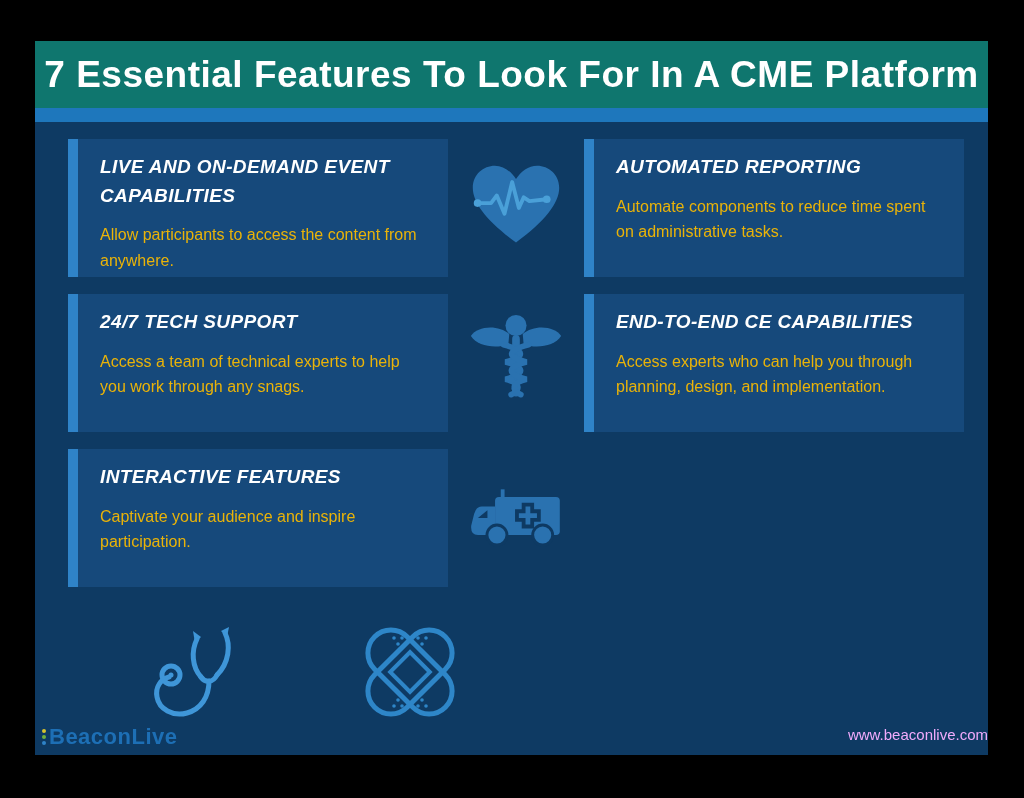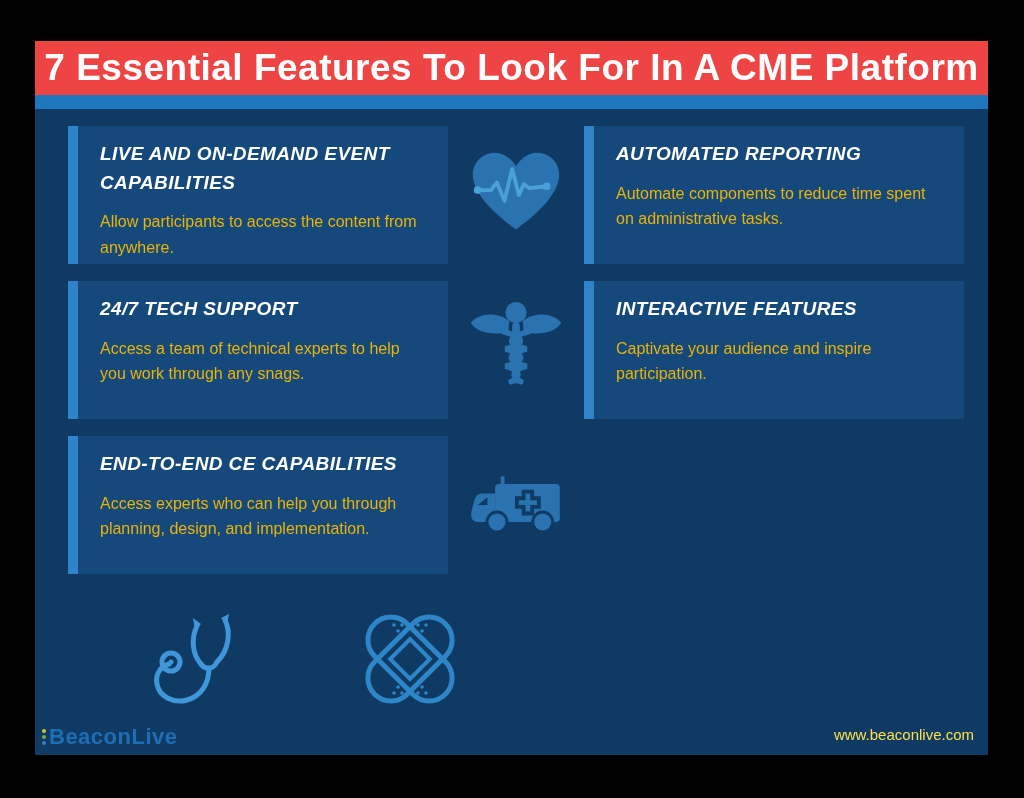--- a/index.html
+++ b/index.html
@@ -1,19 +1,19 @@
 <!DOCTYPE html>
 <html><head>
 <meta charset="utf-8">
 <style>
   html,body{margin:0;padding:0;background:#000;}
   .stage{position:relative;width:1024px;height:798px;background:#000;overflow:hidden;
          font-family:"Liberation Sans",sans-serif;}
   .panel{position:absolute;left:35px;top:41px;width:953px;height:714px;background:#0e3a63;}
-  .header{height:54px;background:#ef4444;display:flex;align-items:center;justify-content:center;}
+  .header{height:67px;background:#0f766e;display:flex;align-items:center;justify-content:center;}
   .header-title{margin:0;color:#fff;font-size:37px;font-weight:700;letter-spacing:.5px;white-space:nowrap;}
   .stripe{height:14px;background:#1e77bc;}
   .content{padding:17px 24px 0 33px;position:relative;}
   .grid{display:grid;grid-template-columns:380px auto 380px;grid-template-rows:repeat(3,138px);row-gap:17px;}
   .icon-cell{display:flex;align-items:center;justify-content:center;}
   .card{display:flex;background:#16497b;}
   .accent{width:10px;background:#2f83c8;flex:none;}
   .card-inner{padding:14px 20px 0 22px;}
   .card-title{color:#ffffff;font-size:19px;font-weight:700;font-style:italic;
               letter-spacing:.4px;line-height:1.5;margin:0;}
@@ -22,21 +22,21 @@
   .steth-cell{width:258px;display:flex;align-items:center;justify-content:center;}
   .bottom-card{width:382px;flex:none;}
   .bandage-cell{width:140px;margin-left:14px;display:flex;align-items:center;justify-content:center;}
   .brand{position:absolute;left:7px;bottom:5px;display:flex;align-items:center;}
   .brand-dots{display:flex;flex-direction:column;margin-right:3px;}
   .brand-dots span{width:4px;height:4px;border-radius:50%;margin:1px 0;}
   .dot-a{background:#d8c22e;}
   .dot-b{background:#6faf3e;}
   .dot-c{background:#2f83c8;}
   .brand-text{color:#1d6fb5;font-size:22px;font-weight:700;letter-spacing:.5px;}
-  .website{position:absolute;right:14px;bottom:12px;color:#fde047;font-size:15px;}
+  .website{position:absolute;right:0;bottom:12px;color:#f0abfc;font-size:15px;}
 </style>
 </head>
 <body>
 
 <div class="stage">
   <div class="panel">
 
     <div class="header">
       <h1 class="header-title">7 Essential Features To Look For In A CME Platform</h1>
     </div>
@@ -85,30 +85,30 @@
               <path d="M57 22 C68 12 90 13 97 24 C90 35 72 37 58 33 Z" fill="#2a72b0"></path>
               <rect x="46" y="23" width="8" height="64" rx="4" fill="#2a72b0"></rect>
               <path d="M37 33 C60 39 60 46 39 51 C60 56 60 64 39 69 C55 73 55 80 45 85" fill="none" stroke="#2a72b0" stroke-width="6" stroke-linecap="round"></path>
               <path d="M63 33 C40 39 40 46 61 51 C40 56 40 64 61 69 C45 73 45 80 55 85" fill="none" stroke="#2a72b0" stroke-width="6" stroke-linecap="round"></path>
             </svg>
           </span>
         </div>
         <div class="card">
           <div class="accent"></div>
           <div class="card-inner">
-            <p class="card-title">INTERACTIVE FEATURES</p>
-            <div class="card-body">Captivate your audience and inspire participation.</div>
+            <p class="card-title">END-TO-END CE CAPABILITIES</p>
+            <div class="card-body">Access experts who can help you through planning, design, and implementation.</div>
           </div>
         </div>
 
         <div class="card">
           <div class="accent"></div>
           <div class="card-inner">
-            <p class="card-title">END-TO-END CE CAPABILITIES</p>
-            <div class="card-body">Access experts who can help you through planning, design, and implementation.</div>
+            <p class="card-title">INTERACTIVE FEATURES</p>
+            <div class="card-body">Captivate your audience and inspire participation.</div>
           </div>
         </div>
         <div class="icon-cell">
           <span>
             <svg width="100" height="80" viewBox="0 0 104 84">
               <rect x="36" y="14" width="4" height="12" fill="#2a72b0"></rect>
               <rect x="30" y="22" width="68" height="40" rx="4" fill="#2a72b0"></rect>
               <path d="M30 32 L16 32 Q10 32 8 40 L5 52 Q4 62 12 62 L30 62 Z" fill="#2a72b0"></path>
               <path d="M12 44 L22 36 L22 44 Z" fill="#0e3a63"></path>
               <circle cx="32" cy="62" r="12" fill="#0e3a63"></circle>

